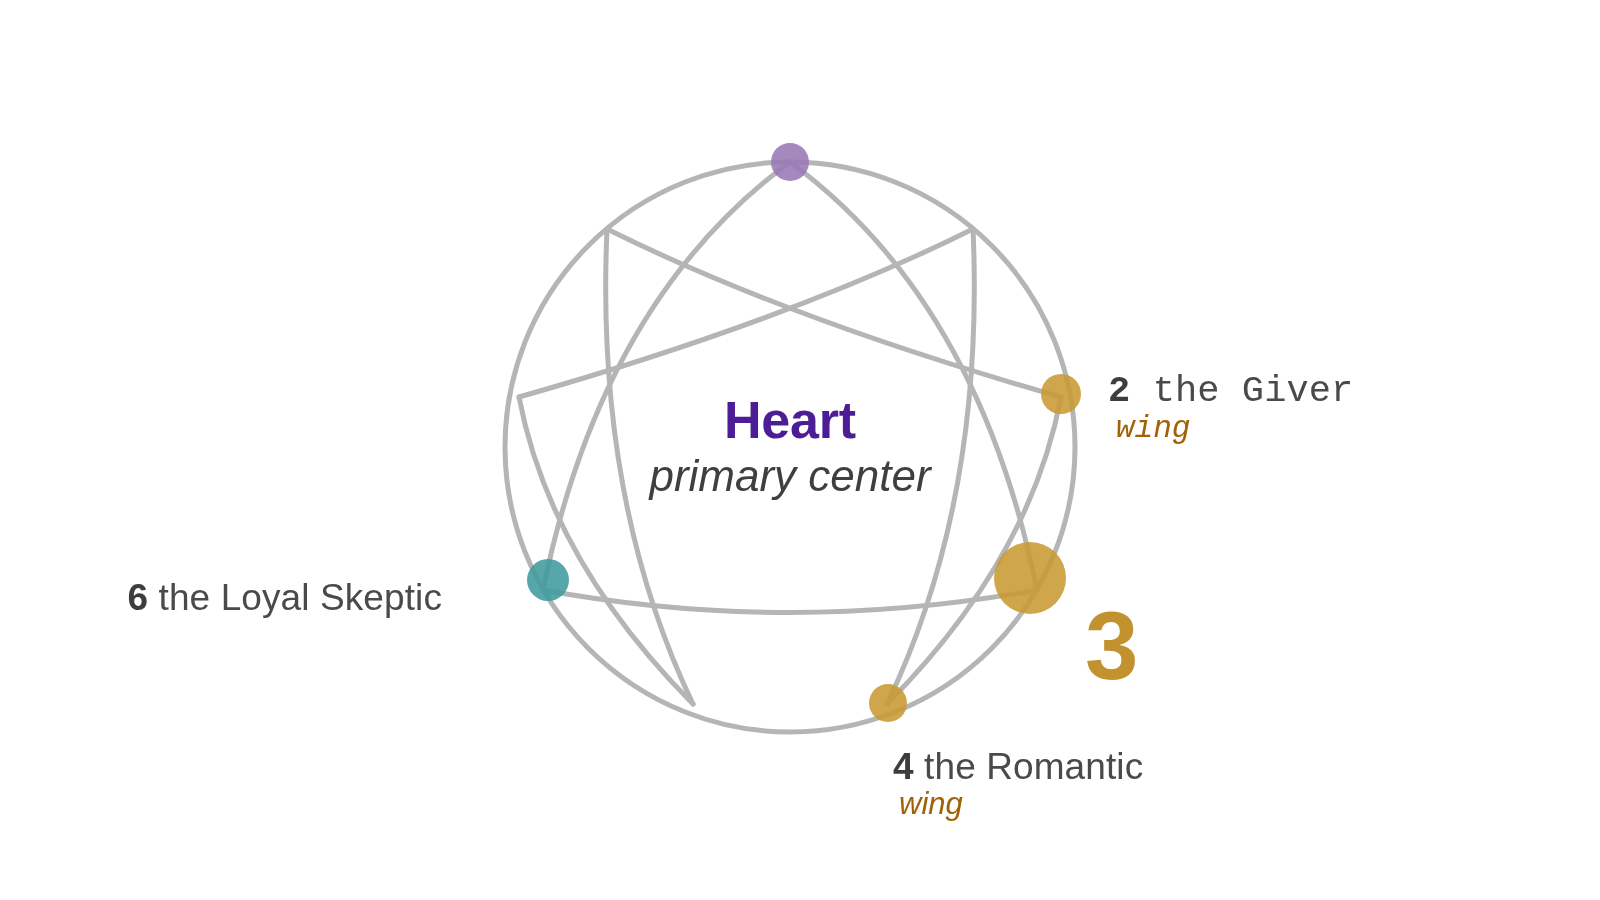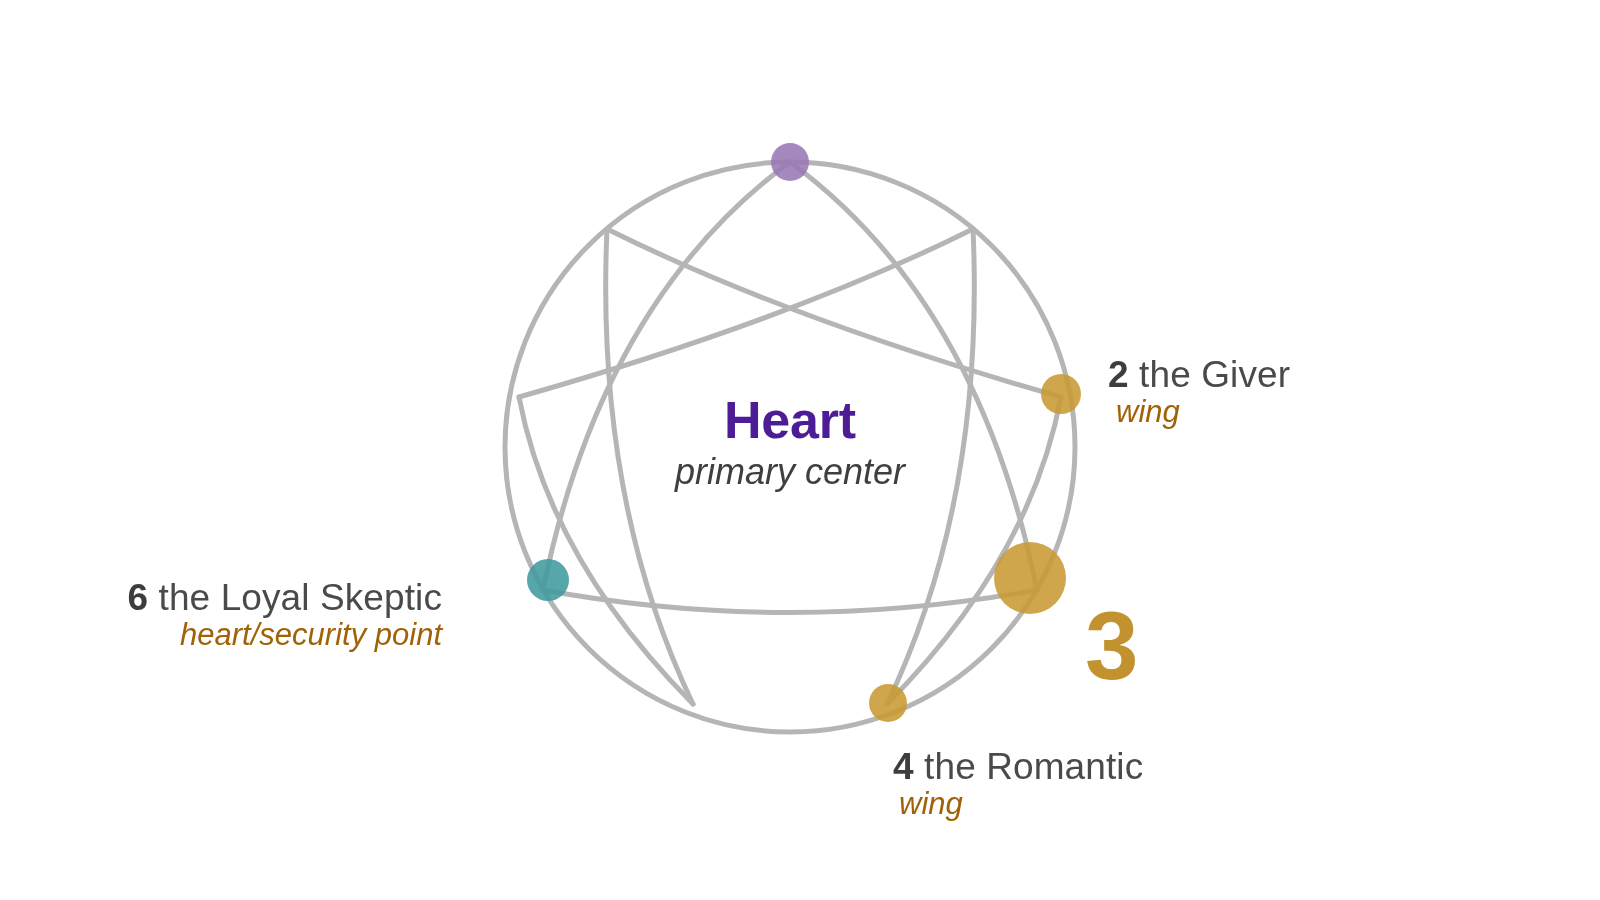--- a/index.html
+++ b/index.html
@@ -47,21 +47,21 @@
     font-size: 31px;
     font-style: italic;
     font-weight: 400;
     color: #a16207;
   }
   .label.right { text-align: left; }
   .label.right .line2 { text-align: left; padding-left: 4px; }
   .label.left { text-align: right; }
 
   
-  #label-2 { left: 1108px; top: 354px; }
+  #label-2 { left: 1108px; top: 371px; font-family: Liberation Mono, monospace; }
   #label-2 .line2 { padding-left: 8px; }
 
   #label-6 { right: 1158px; top: 577px; text-align: right; }
 
   #label-4 { left: 893px; top: 746px; }
   #label-4 .line2 { padding-left: 6px; }
 
   
   #type-numeral {
     position: absolute;
@@ -83,21 +83,21 @@
     text-align: center;
   }
   #center-block .center-title {
     font-size: 52px;
     font-weight: 700;
     color: #4c1d95;
     line-height: 1.05;
     letter-spacing: -0.2px;
   }
   #center-block .center-sub {
-    font-size: 36px;
+    font-size: 44px;
     font-style: italic;
     font-weight: 400;
     color: #3f3f3f;
     line-height: 1.2;
     margin-top: 2px;
   }
 </style>
 </head>
 <body>
 
@@ -136,21 +136,20 @@
 
   <div id="type-numeral">3</div>
 
   <div id="label-2" class="label right">
     <div class="line1"><span class="num">2</span> <span>the Giver</span></div>
     <div class="line2">wing</div>
   </div>
 
   <div id="label-6" class="label left">
     <div class="line1"><span class="num">6</span> <span>the Loyal Skeptic</span></div>
-    <div class="line2">heart/security point</div>
   </div>
 
   <div id="label-4" class="label right">
     <div class="line1"><span class="num">4</span> <span>the Romantic</span></div>
     <div class="line2">wing</div>
   </div>
 
 </div>
 
 </body></html>

